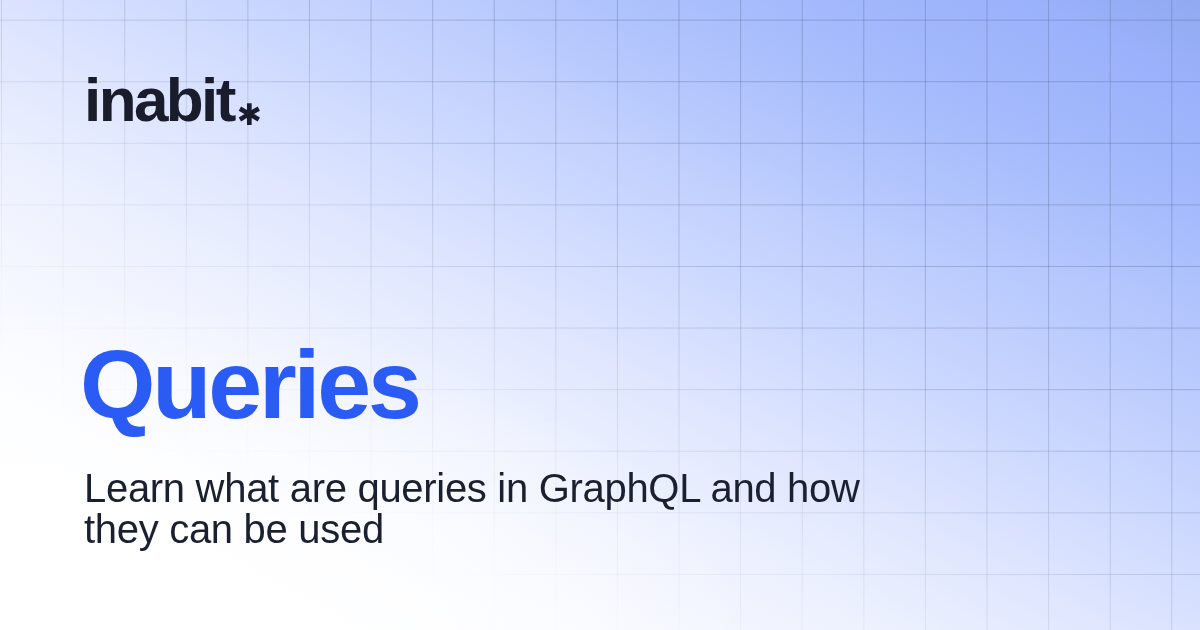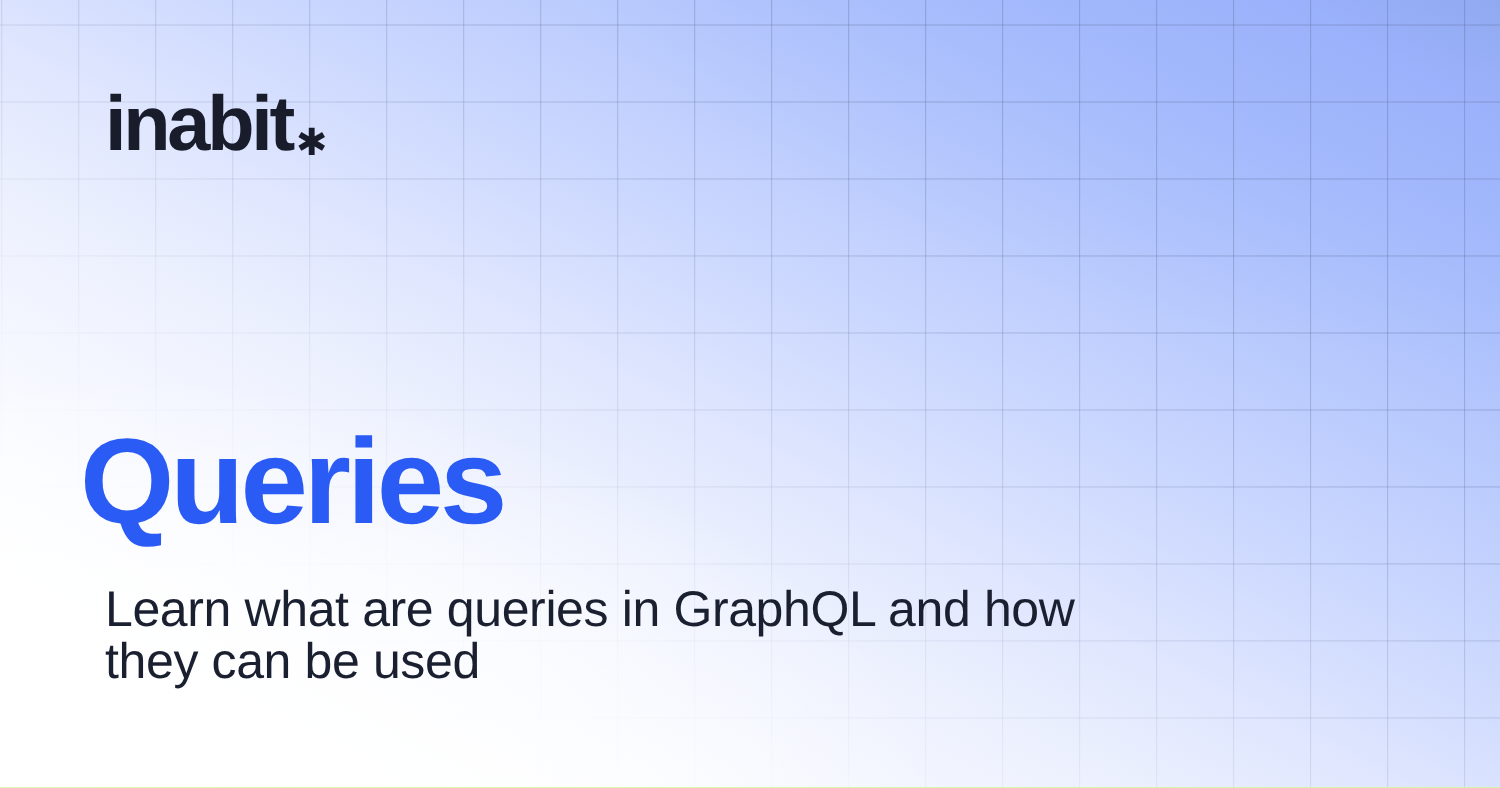--- a/index.html
+++ b/index.html
@@ -13,21 +13,21 @@
     overflow: hidden;
     font-family: "Liberation Sans", sans-serif;
     background: #ffffff;
   }
 
   .card {
     position: relative;
     width: 1200px;
     height: 630px;
     overflow: hidden;
-    background: #bef264;
+    background: #fef9c3;
     isolation: isolate;
   }
 
   
   .bg-gradient {
     position: absolute;
     inset: 0;
     background:
       linear-gradient(208deg,
         #94ace8 0%,
@@ -126,21 +126,21 @@
     font-size: 30px;
     font-weight: 700;
     color: #191d2b;
     line-height: 1;
     margin-left: 3px;
     margin-bottom: 1px;
   }
 
   .headline {
     position: absolute;
-    left: 64px;
+    left: 80px;
     top: 336px;
     margin: 0;
     font-family: "Liberation Sans", sans-serif;
     font-size: 97px;
     font-weight: 700;
     letter-spacing: -3.2px;
     line-height: 1;
     color: #2b5bf5;
     white-space: nowrap;
   }

